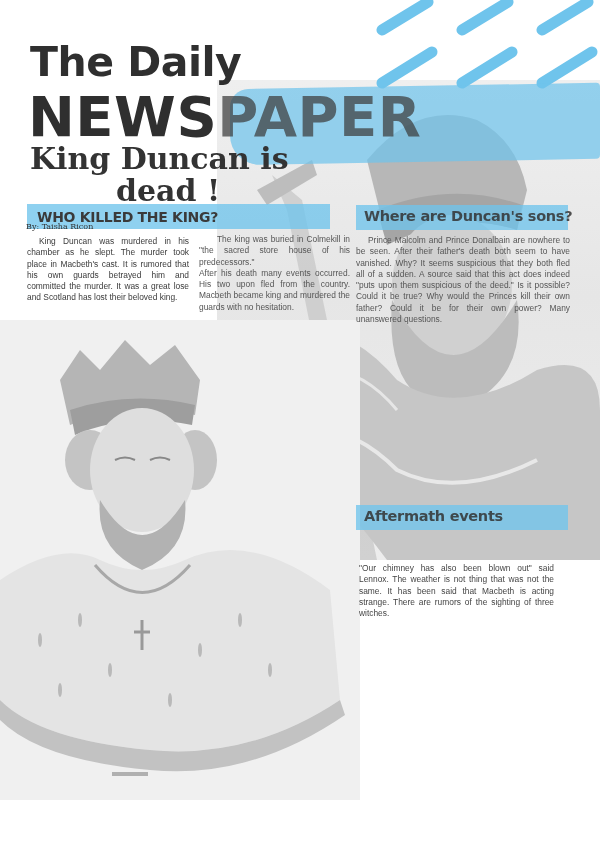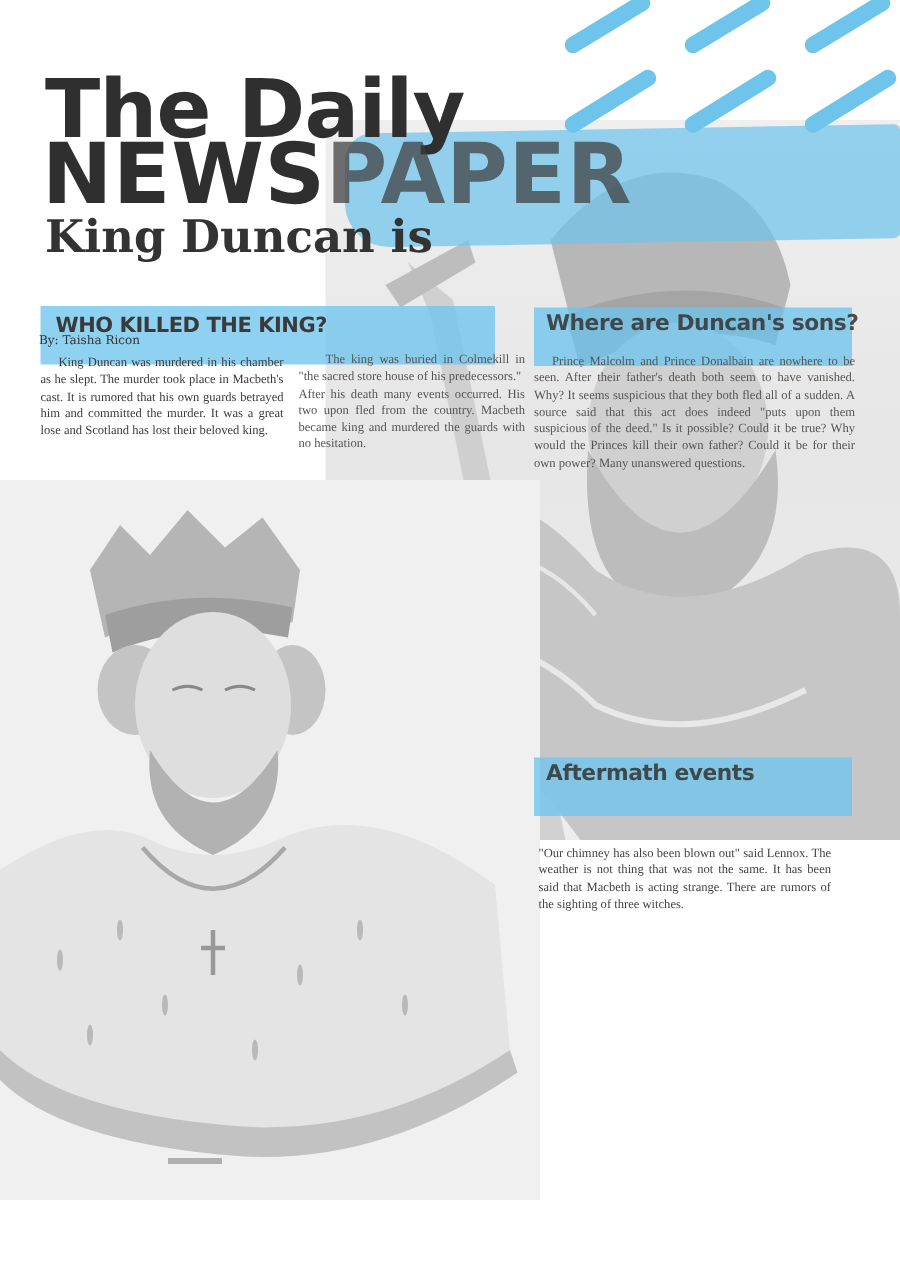--- a/index.html
+++ b/index.html
@@ -9,39 +9,39 @@
   
   .img-top { left: 217px; top: 80px; width: 383px; height: 480px; background: linear-gradient(180deg, #efefef 0%, #e6e6e6 45%, #ededed 100%); overflow: hidden; }
   .img-bottom { left: 0; top: 320px; width: 360px; height: 480px; background: #f0f0f0; overflow: hidden; }
   .img-top svg, .img-bottom svg { position: absolute; left: 0; top: 0; }
 
   
   .deco { left: 0; top: 0; width: 600px; height: 200px; pointer-events: none; }
   .brush { left: 230px; top: 86px; width: 370px; height: 76px; background: rgba(111, 196, 236, 0.72); border-radius: 18px 4px 4px 30px; transform: skewY(-1deg); }
 
   
-  .mast-1 { left: 30px; top: 40px; font-family: "DejaVu Sans", sans-serif; font-weight: bold; font-size: 54px; letter-spacing: -0.5px; color: #2f2f2f; line-height: 44px; margin-top: 11px; }
+  .mast-1 { left: 30px; top: 40px; font-family: "DejaVu Sans", sans-serif; font-weight: bold; font-size: 41px; letter-spacing: -0.5px; color: #2f2f2f; line-height: 44px; }
   .mast-2 { left: 28px; top: 86px; font-family: "DejaVu Sans", sans-serif; font-weight: bold; font-size: 56px; letter-spacing: 0.5px; line-height: 62px; color: #2f2f2f; }
   .mast-2 .fade { color: rgba(60,60,60,0.72); text-align: right; }
   .headline { left: 30px; top: 143px; width: 280px; font-family: "DejaVu Serif", serif; font-weight: bold; font-size: 30px; line-height: 32px; color: #333; }
   .headline .l2 { display: block; padding-left: 86px; }
 
   
-  .bar { height: 39px; background: rgba(111, 196, 236, 0.78); }
+  .bar { height: 25px; background: rgba(111, 196, 236, 0.78); }
   .bar-1 { left: 27px; top: 204px; width: 303px; }
   .bar-2 { left: 356px; top: 205px; width: 212px; }
   .bar-3 { left: 356px; top: 505px; width: 212px; }
   .bar-label { position: absolute; left: 8px; top: 3px; font-family: "DejaVu Sans", sans-serif; font-weight: bold; font-size: 14.5px; color: #3a3a3a; white-space: nowrap; letter-spacing: -0.3px; }
   .bar-1 .bar-label { left: 10px; top: 5px; font-size: 14px; }
   .bar-2 .bar-label, .bar-3 .bar-label { color: rgba(50,50,50,0.85); }
 
   .byline { left: 26px; top: 222px; font-family: "DejaVu Serif", serif; font-weight: normal; font-size: 8px; color: #333; }
 
   
-  .col { font-family: Liberation Serif, serif; font-size: 8.4px; line-height: 11.3px; text-align: justify; color: #444; }
+  .col { font-family: Liberation Sans, sans-serif; font-size: 8.4px; line-height: 11.3px; text-align: justify; color: #444; }
   .col p { margin: 0; text-indent: 12px; }
   .col p.noind { text-indent: 0; }
   .col-1 { left: 27px; top: 236px; width: 162px; color: #3a3a3a; }
   .col-2 { left: 199px; top: 234px; width: 151px; color: #555; }
   .col-2 p.first { text-indent: 18px; }
   .col-3 { left: 356px; top: 235px; width: 214px; color: #555; }
   .col-4 { left: 359px; top: 563px; width: 195px; color: #444; }
   .col-4 p { text-indent: 12px; }
 </style>
 </head>
@@ -112,20 +112,21 @@
     <line x1="542" y1="83" x2="592" y2="52"></line>
   </g>
 </svg>
 <div class="abs brush"></div>
 
 <div class="abs mast-1">The Daily</div>
 <div class="abs mast-2"><span>NEWS</span><span class="fade">PAPER</span></div>
 
 <div class="abs headline">
   <span>King Duncan is</span>
+  <span class="l2">dead !</span>
 </div>
 
 <div class="abs bar bar-1">
   <span class="bar-label">WHO KILLED THE KING?</span>
 </div>
 <div class="abs byline">By: Taisha Ricon</div>
 
 <div class="abs bar bar-2">
   <span class="bar-label">Where are Duncan's sons?</span>
 </div>

